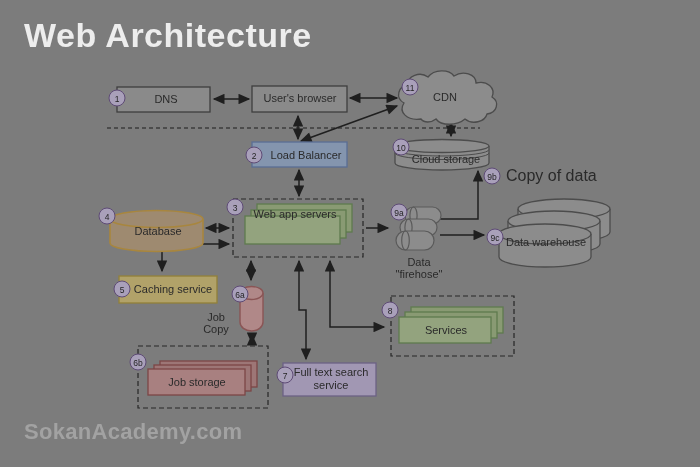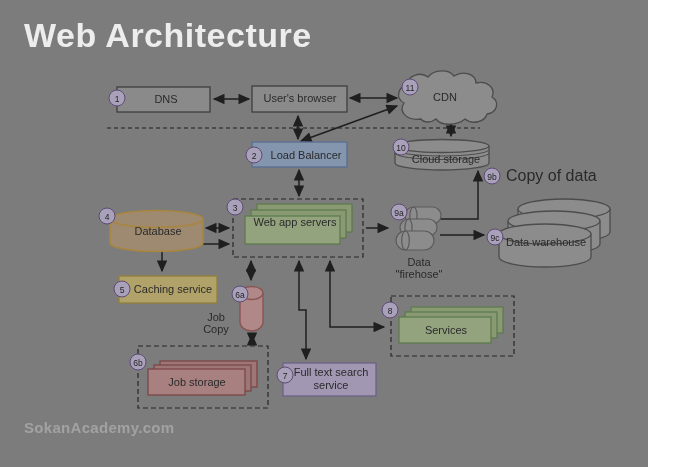--- a/index.html
+++ b/index.html
@@ -1,20 +1,20 @@
 <!DOCTYPE html>
 <html style="--background: #7c7c7c; --title: #ededed; --watermark: #a2a2a2; --text: #2a2a2a; --box-gray: #8a8a8a; --shape-gray: #8c8c8c; --blue: #8495ae; --green: #93a37e; --green-dark: #899a73; --tan: #9e8a70; --khaki: #b1a269; --red-box: #a88080; --red-dark: #9d7676; --red-cyl: #b08888; --purple: #a197b3; --badge-fill: #a9a0ba; --badge-border: #5e4b75; --line: #1f1f1f;"><head>
 <meta charset="utf-8">
 <style>
   *{margin:0;padding:0;box-sizing:border-box}
   html,body{width:700px;height:467px}
   body{font-family:"Liberation Sans",sans-serif}
-  #screen{position:relative;width:648px;height:467px;background:var(--background,#7c7c7c);overflow:hidden}
+  #screen{position:relative;width:700px;height:467px;background:var(--background,#7c7c7c);overflow:hidden}
   .title{position:absolute;left:24px;top:16px;font-size:34px;font-weight:bold;letter-spacing:.5px;color:var(--title,#ededed)}
-  .watermark{position:absolute;left:24px;top:419px;font-size:15px;font-weight:bold;letter-spacing:.3px;color:var(--watermark,#a2a2a2)}
+  .watermark{position:absolute;left:24px;top:419px;font-size:22px;font-weight:bold;letter-spacing:.3px;color:var(--watermark,#a2a2a2)}
   svg.layer{position:absolute;left:0;top:0}
   .lbl{position:absolute;transform:translate(-50%,-50%);font-size:11px;color:var(--text,#2a2a2a);white-space:nowrap;line-height:1.1}
   .lbl-left{position:absolute;transform:translateY(-50%);font-size:16px;color:var(--text,#2a2a2a);white-space:nowrap}
   .badge{position:absolute;width:17px;height:17px;border-radius:50%;
          background:var(--badge-fill,#a9a0ba);border:1.5px solid var(--badge-border,#5e4b75);
          color:#252525;font-size:8.5px;font-weight:normal;display:flex;align-items:center;justify-content:center;
          transform:translate(-50%,-50%);z-index:5}
 </style>
 </head>
 <body>
@@ -140,21 +140,21 @@
   <div class="badge" style="left:401px;top:147px">10</div>
   <div class="badge" style="left:410px;top:87px">11</div>
 
   <div class="lbl" style="left:166px;top:99px">DNS</div>
   <div class="lbl" style="left:300px;top:98px">User's browser</div>
   <div class="lbl" style="left:445px;top:97px">CDN</div>
   <div class="lbl" style="left:306px;top:155px">Load Balancer</div>
   <div class="lbl" style="left:446px;top:159px">Cloud storage</div>
   <div class="lbl-left" style="left:506px;top:176px">Copy of data</div>
   <div class="lbl" style="left:158px;top:231px">Database</div>
-  <div class="lbl" style="left:295px;top:222px">Web app servers</div>
+  <div class="lbl" style="left:295px;top:214px">Web app servers</div>
   <div class="lbl" style="left:419px;top:262px">Data</div>
   <div class="lbl" style="left:419px;top:274px">"firehose"</div>
   <div class="lbl" style="left:546px;top:242px">Data warehouse</div>
   <div class="lbl" style="left:173px;top:289px">Caching service</div>
   <div class="lbl" style="left:216px;top:317px">Job</div>
   <div class="lbl" style="left:216px;top:329px">Copy</div>
   <div class="lbl" style="left:197px;top:382px">Job storage</div>
   <div class="lbl" style="left:331px;top:372px">Full text search</div>
   <div class="lbl" style="left:331px;top:385px">service</div>
   <div class="lbl" style="left:446px;top:330px">Services</div>

